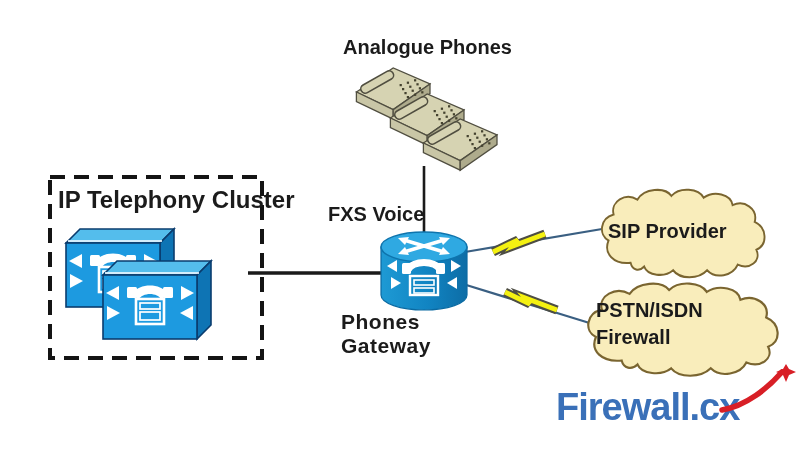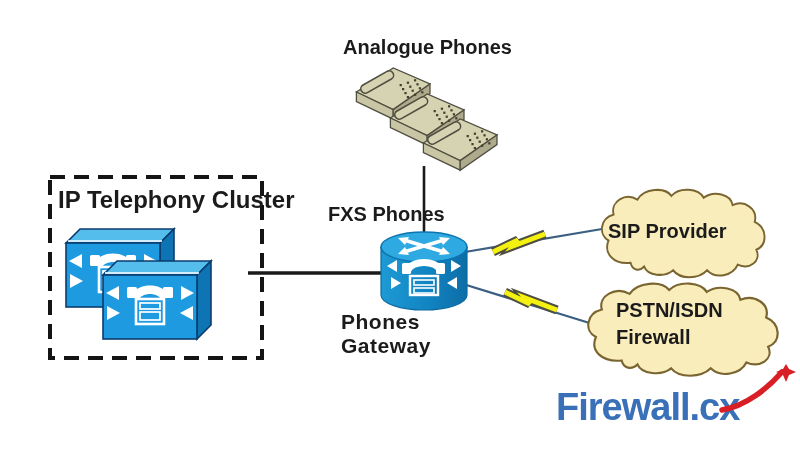--- a/index.html
+++ b/index.html
@@ -8,21 +8,21 @@
     font-family:"Liberation Sans",sans-serif;color:#1b1b1b;
   }
   .canvas svg.layer{position:absolute;left:0;top:0;z-index:1;}
   .lbl{position:absolute;z-index:2;color:#1b1b1b;white-space:nowrap;}
   .lbl.center{text-align:left;white-space:normal;}
   #analogue-label{left:340px;top:36px;width:175px;font-size:20px;font-weight:600;text-align:center;}
   #fxs-label{left:328px;top:203px;width:92px;font-size:20px;font-weight:600;text-align:left;}
   #cluster-label{left:58px;top:186px;width:206px;font-size:24px;font-weight:700;}
   #gateway-label{left:341px;top:310px;width:166px;font-size:21px;font-weight:700;line-height:24px;letter-spacing:.5px;}
   #sip-label{left:608px;top:220px;width:152px;font-size:20px;font-weight:700;}
-  #pstn-label{left:616px;top:297px;width:178px;font-size:20px;font-weight:700;line-height:27px;}
+  #pstn-label{left:596px;top:297px;width:178px;font-size:20px;font-weight:700;line-height:27px;}
   #logo{position:absolute;left:556px;top:370px;z-index:2;font-size:38px;font-weight:700;
         letter-spacing:-1px;color:#3a70b8;margin-top:16px;}
   #logo .suffix{color:#3a70b8;}
   #logo-swoosh{position:absolute;left:716px;top:364px;z-index:3;pointer-events:none;}
 </style>
 </head>
 <body>
 
 <div class="canvas">
 
@@ -135,21 +135,21 @@
       <path d="M0,2 L25,14 L20,8 L52,20" fill="none" stroke="#4d4d44" stroke-width="9"></path>
       <path d="M0,2 L25,14 L20,8 L52,20" fill="none" stroke="#f4f111" stroke-width="5"></path>
     </g>
 
     <use href="#cloudShape" transform="translate(600,194) scale(0.85,0.93)" fill="#f9edbb" stroke="#7a6530" stroke-width="2.2"></use>
     <use href="#cloudShape" transform="translate(586,288) scale(0.99,0.98)" fill="#f9edbb" stroke="#7a6530" stroke-width="2.2"></use>
   </svg>
 
   <div class="lbl" id="analogue-label">Analogue Phones</div>
 
-  <div class="lbl" id="fxs-label">FXS Phones</div>
+  <div class="lbl" id="fxs-label">FXS Voice</div>
 
   <div class="lbl" id="cluster-label">IP Telephony Cluster</div>
 
   <div class="lbl center" id="gateway-label">
     <div>Phones</div>
     <div>Gateway</div>
   </div>
 
   <div class="lbl center" id="sip-label">SIP Provider</div>
 

